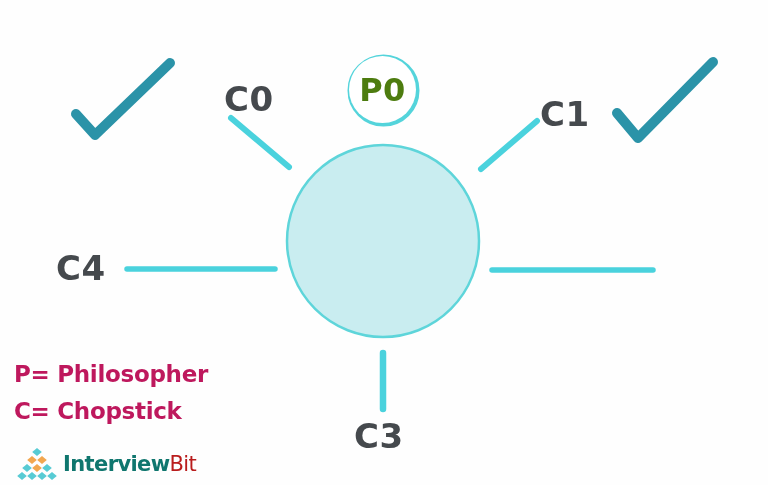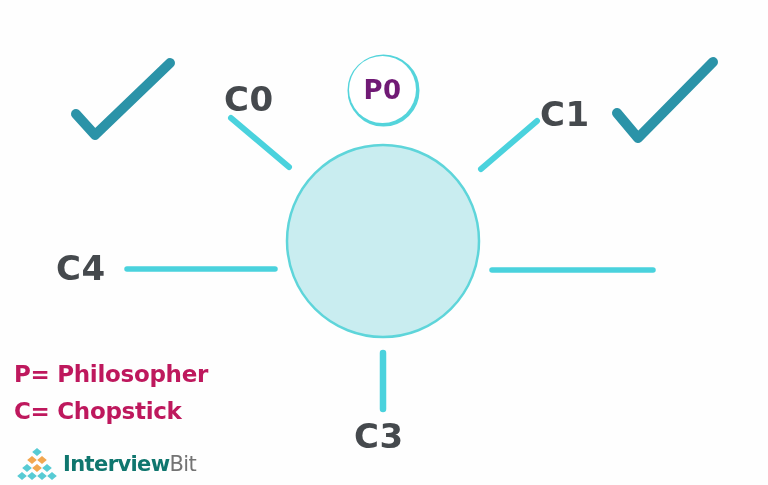--- a/index.html
+++ b/index.html
@@ -27,23 +27,23 @@
     top: 56px;
     width: 67px;
     height: 67px;
     background: #ffffff;
     border-radius: 50%;
     display: flex;
     align-items: center;
     justify-content: center;
   }
   #philosopher-label {
-    font-size: 26px;
+    font-size: 32px;
     font-weight: 700;
-    color: #701a75;
+    color: #4d7c0f;
     letter-spacing: 0.5px;
   }
   .legend-line {
     position: absolute;
     left: 14px;
     font-size: 23px;
     font-weight: 700;
     color: #be185d;
     letter-spacing: -0.3px;
     line-height: 1;
@@ -56,21 +56,21 @@
   #logo-text {
     position: absolute;
     left: 46px;
     top: 8px;
     font-size: 21px;
     letter-spacing: -0.6px;
     line-height: 1;
     white-space: nowrap;
   }
   #logo-text .primary { font-weight: 700; color: #0f766e; }
-  #logo-text .secondary { font-weight: 400; color: #737373; }
+  #logo-text .secondary { font-weight: 400; color: #b91c1c; }
 </style>
 </head>
 <body>
 
 <div id="stage">
 
   <svg id="diagram-svg" width="768" height="485" viewBox="0 0 768 485">
 
     <circle cx="383" cy="241" r="96" stroke-width="2.5" fill="#c9edf0" stroke="#5ed5da"></circle>
 

